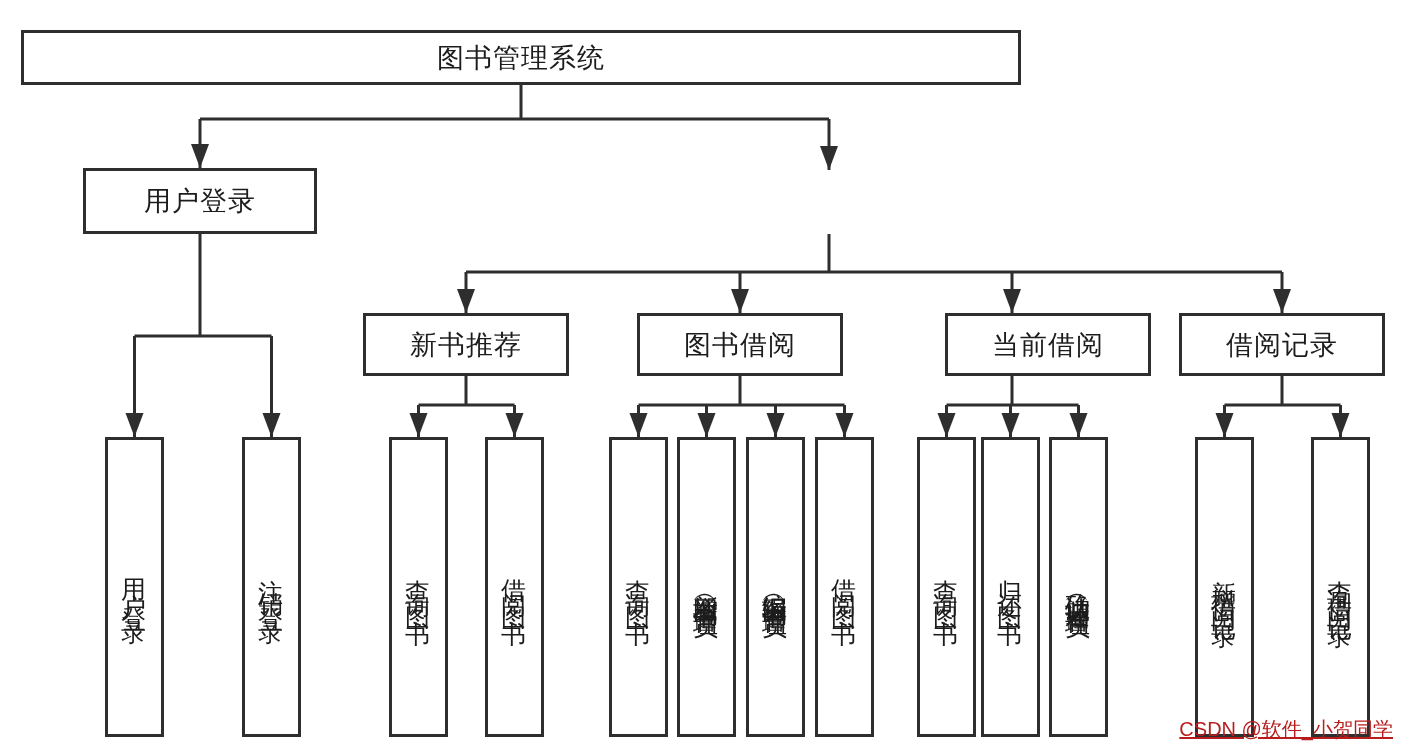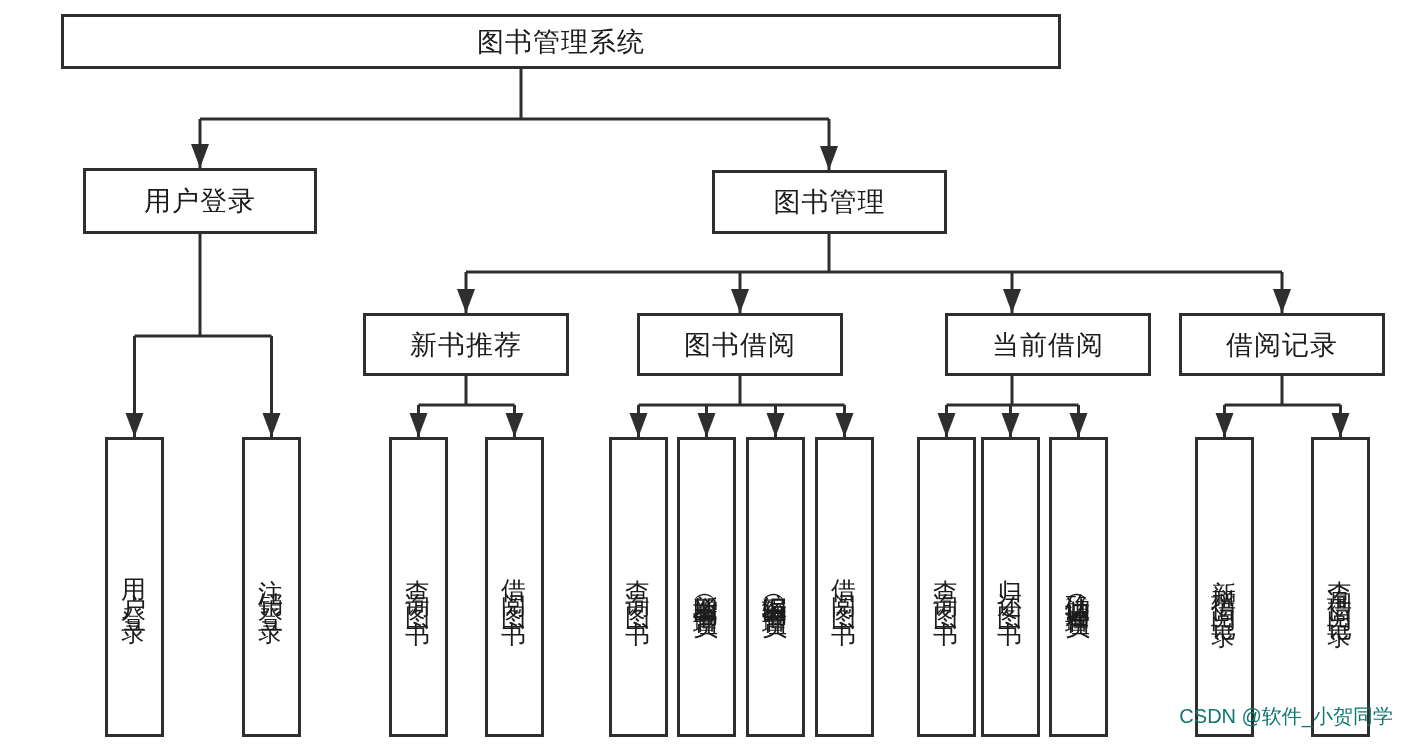--- a/index.html
+++ b/index.html
@@ -39,24 +39,25 @@
     font-size: 25px;
     letter-spacing: 14px;
     color: #1c1c1c;
     white-space: nowrap;
   }
   .vtext.mid  { letter-spacing: 9px; }
   .vtext.long { letter-spacing: 3px; }
   .watermark {
     position: absolute;
     right: 12px;
-    bottom: 17px;
+    bottom: 4px;
     font-size: 20px;
-    color: #0f766e;
+    color: #b91c1c;
     white-space: nowrap;
+    text-decoration: underline;
   }
 </style>
 </head>
 <body>
 
 <div class="canvas">
 
   <svg class="wires" width="1405" height="747" viewBox="0 0 1405 747" xmlns="http://www.w3.org/2000/svg">
     <defs>
       <marker id="arw" markerUnits="userSpaceOnUse" markerWidth="26" markerHeight="20" refX="24" refY="9" orient="auto">
@@ -93,29 +94,26 @@
       <line x1="946.5" y1="405" x2="946.5" y2="437" marker-end="url(#arw)"></line>
       <line x1="1010.5" y1="405" x2="1010.5" y2="437" marker-end="url(#arw)"></line>
       <line x1="1078.5" y1="405" x2="1078.5" y2="437" marker-end="url(#arw)"></line>
 
       <path d="M1282,376 V405 M1224.5,405 H1340.5"></path>
       <line x1="1224.5" y1="405" x2="1224.5" y2="437" marker-end="url(#arw)"></line>
       <line x1="1340.5" y1="405" x2="1340.5" y2="437" marker-end="url(#arw)"></line>
     </g>
   </svg>
 
-  <div class="node" style="left:21px; top:14px; width:1000px; height:55px;margin-left:40px;">
+  <div class="node" style="left:21px; top:30px; width:1000px; height:55px;">
     <span class="hlabel">图书管理系统</span>
   </div>
 
   <div class="node" style="left:83px; top:168px; width:234px; height:66px;">
     <span class="hlabel">用户登录</span>
-  </div>
-  <div class="node" style="left:712px; top:170px; width:235px; height:64px;">
-    <span class="hlabel">图书管理</span>
   </div>
 
   <div class="node" style="left:637px; top:313px; width:206px; height:63px;">
     <span class="hlabel">图书借阅</span>
   </div>
   <div class="node" style="left:363px; top:313px; width:206px; height:63px;">
     <span class="hlabel">新书推荐</span>
   </div>
   <div class="node" style="left:909px; top:313px; width:206px; height:63px;margin-left:36px;">
     <span class="hlabel">当前借阅</span>

